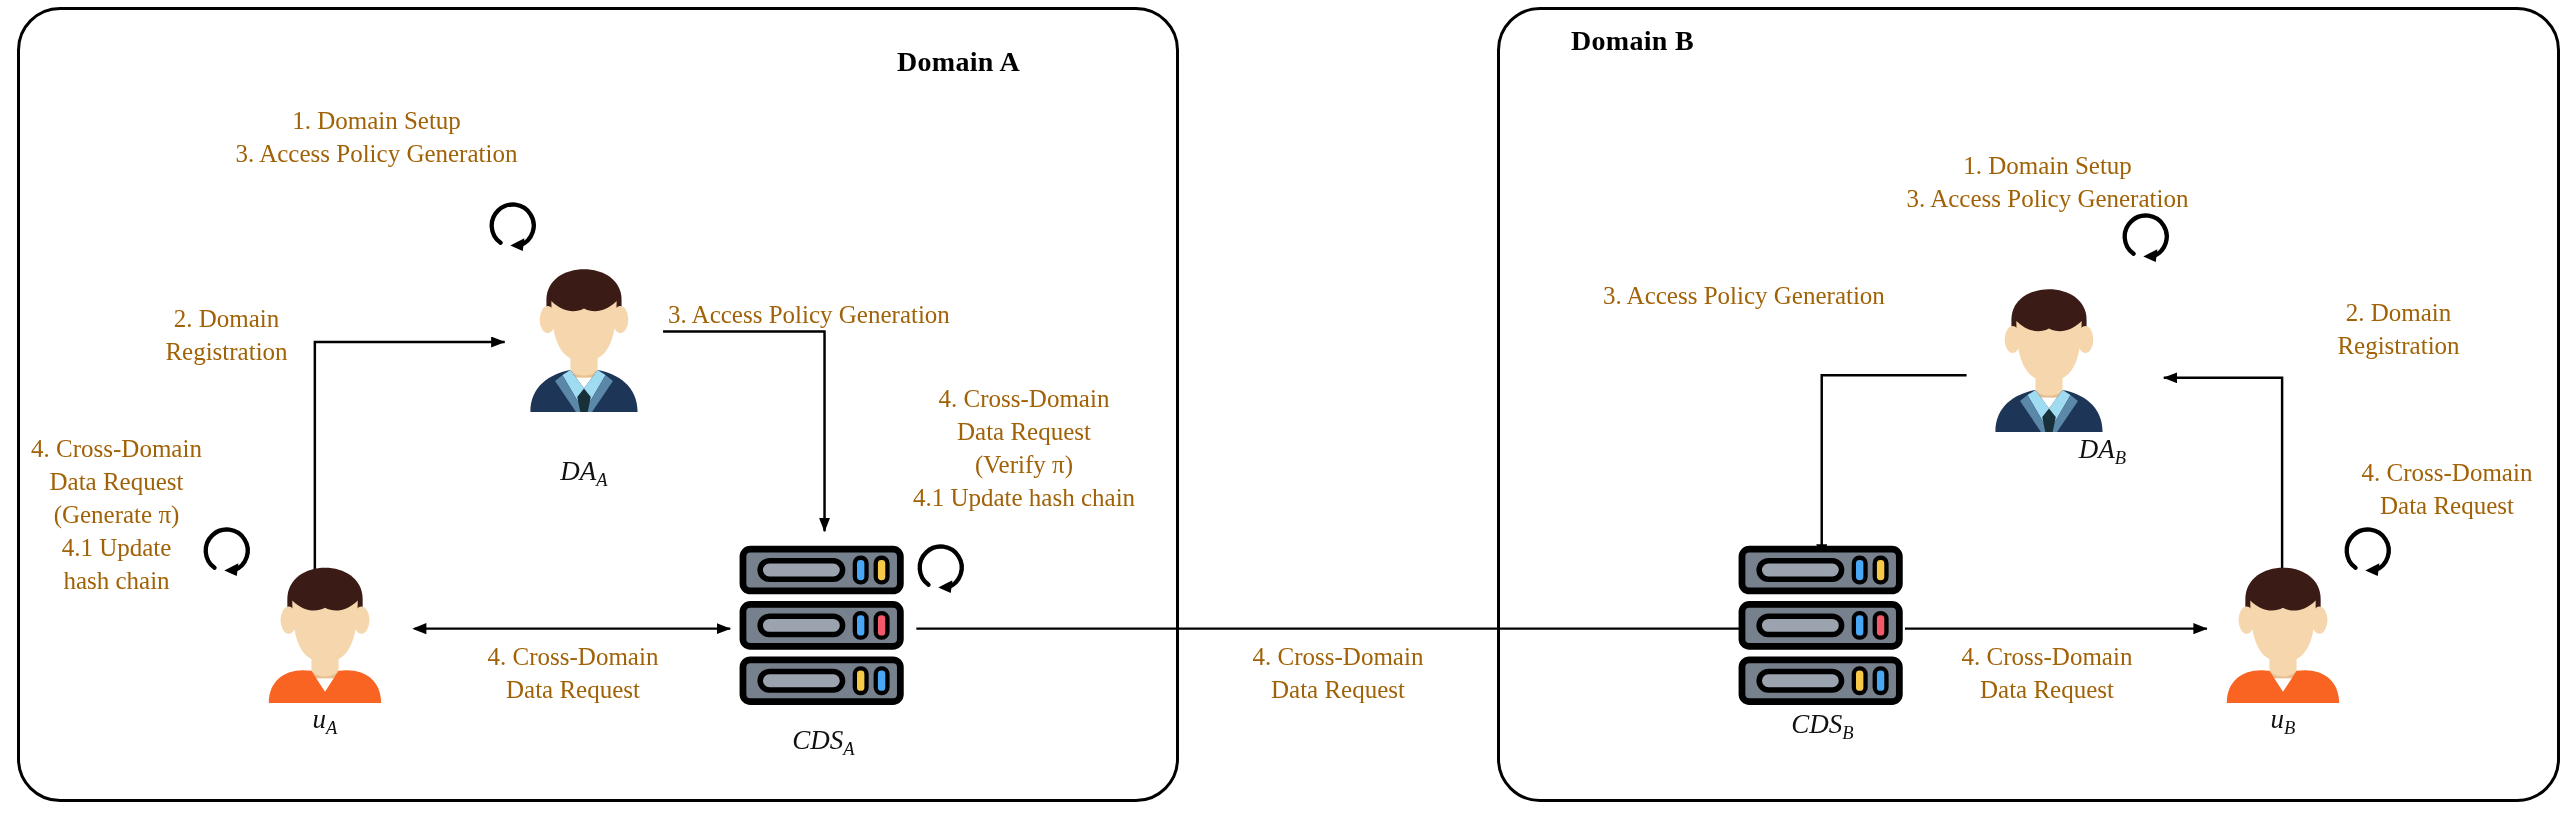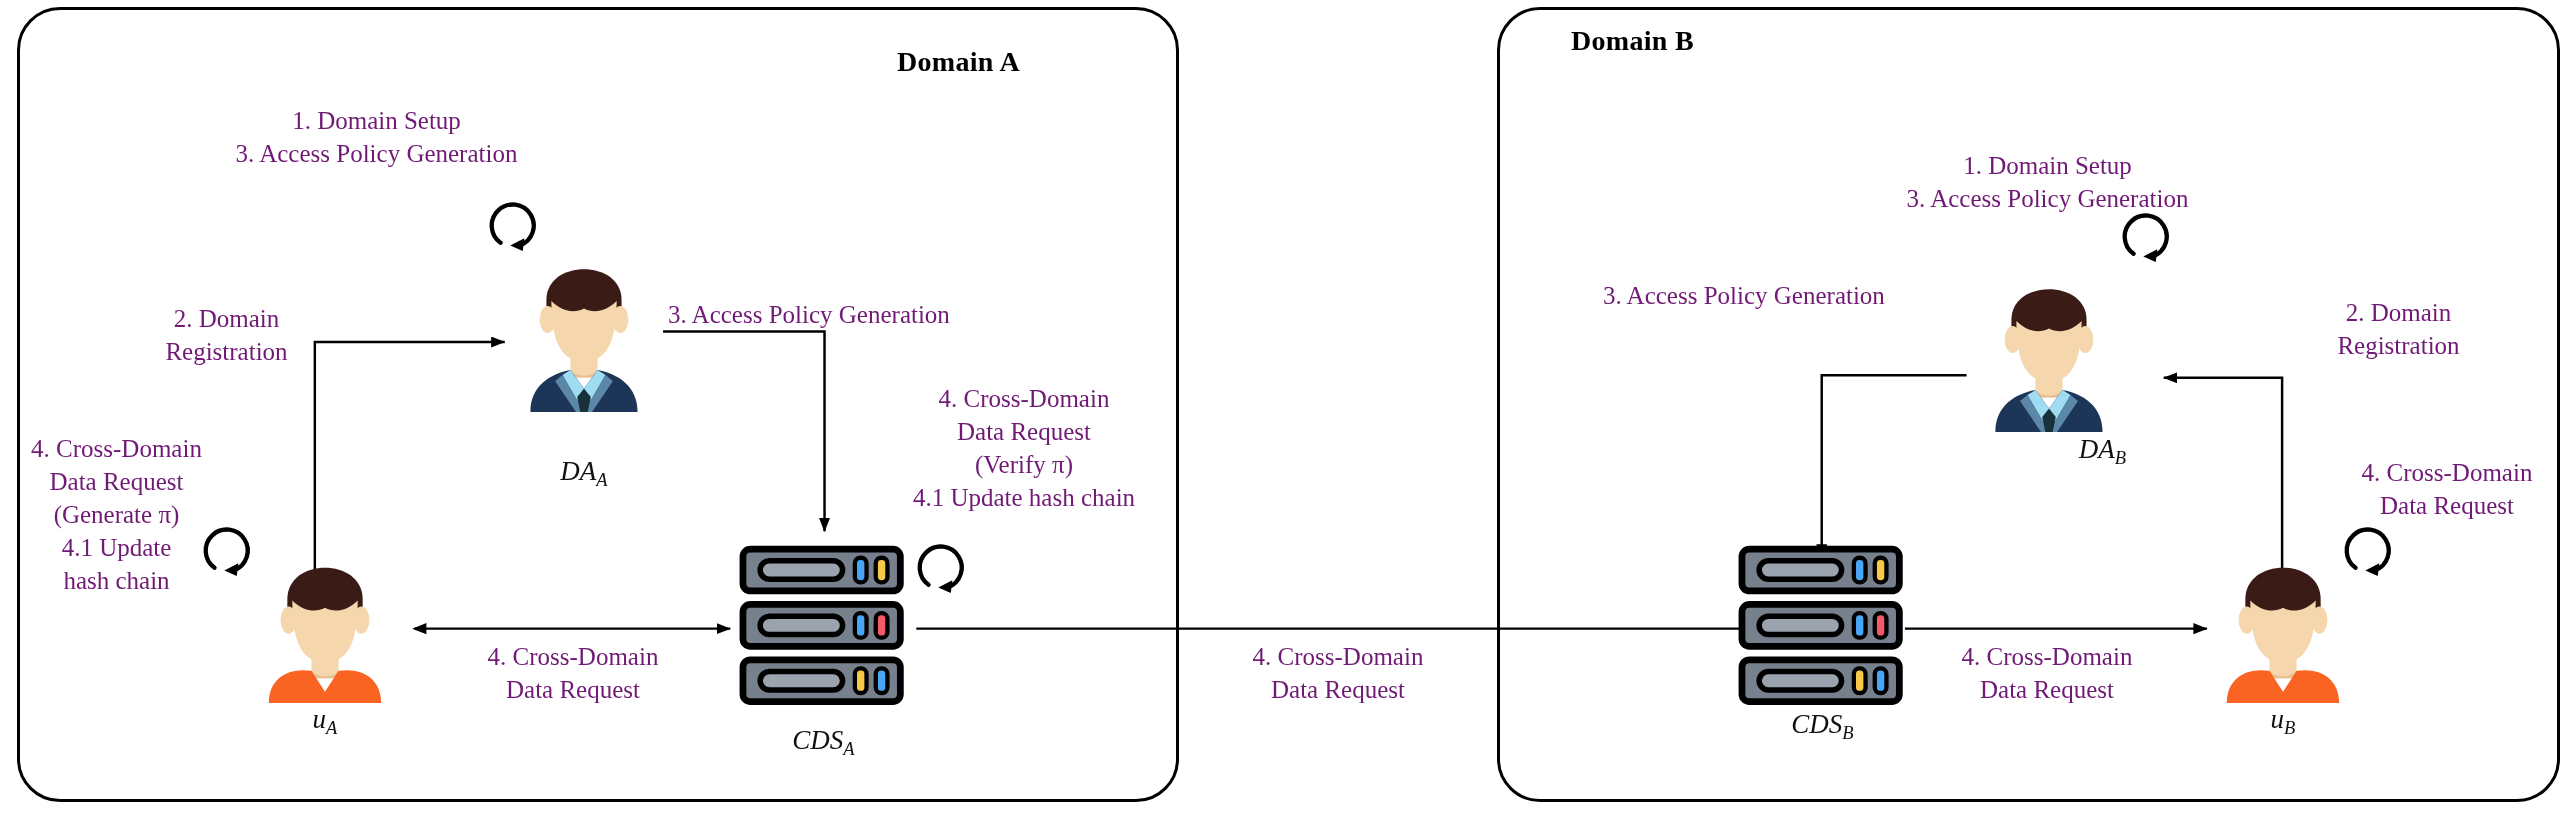--- a/index.html
+++ b/index.html
@@ -7,21 +7,21 @@
   #stage{position:relative;width:2576px;height:816px;background:#ffffff;overflow:hidden;}
 
   .domain-box{position:absolute;border:3.1px solid #000;border-radius:43px;background:#fff;box-sizing:border-box;}
   #domain-a-box{left:17.3px;top:7.4px;width:1162px;height:795px;}
   #domain-b-box{left:1497px;top:7.4px;width:1063px;height:795px;}
 
   .domain-title{position:absolute;font-weight:bold;font-size:28px;color:#000;letter-spacing:0.3px;white-space:nowrap;}
   #domain-a-title{left:897px;top:23.4px;margin-top:23px;}
   #domain-b-title{left:1571px;top:25px;}
 
-  .lbl{position:absolute;font-size:25px;line-height:1.32;color:#701a75;white-space:pre;}
+  .lbl{position:absolute;font-size:25px;line-height:1.32;color:#a16207;white-space:pre;}
   .c{text-align:center;}
 
   
   #wires{position:absolute;left:0;top:0;width:2576px;height:816px;pointer-events:none;}
 
   
   .actor{position:absolute;}
   .cap{position:absolute;width:100%;text-align:center;font-style:italic;font-size:27px;color:#111;white-space:nowrap;}
 
   

